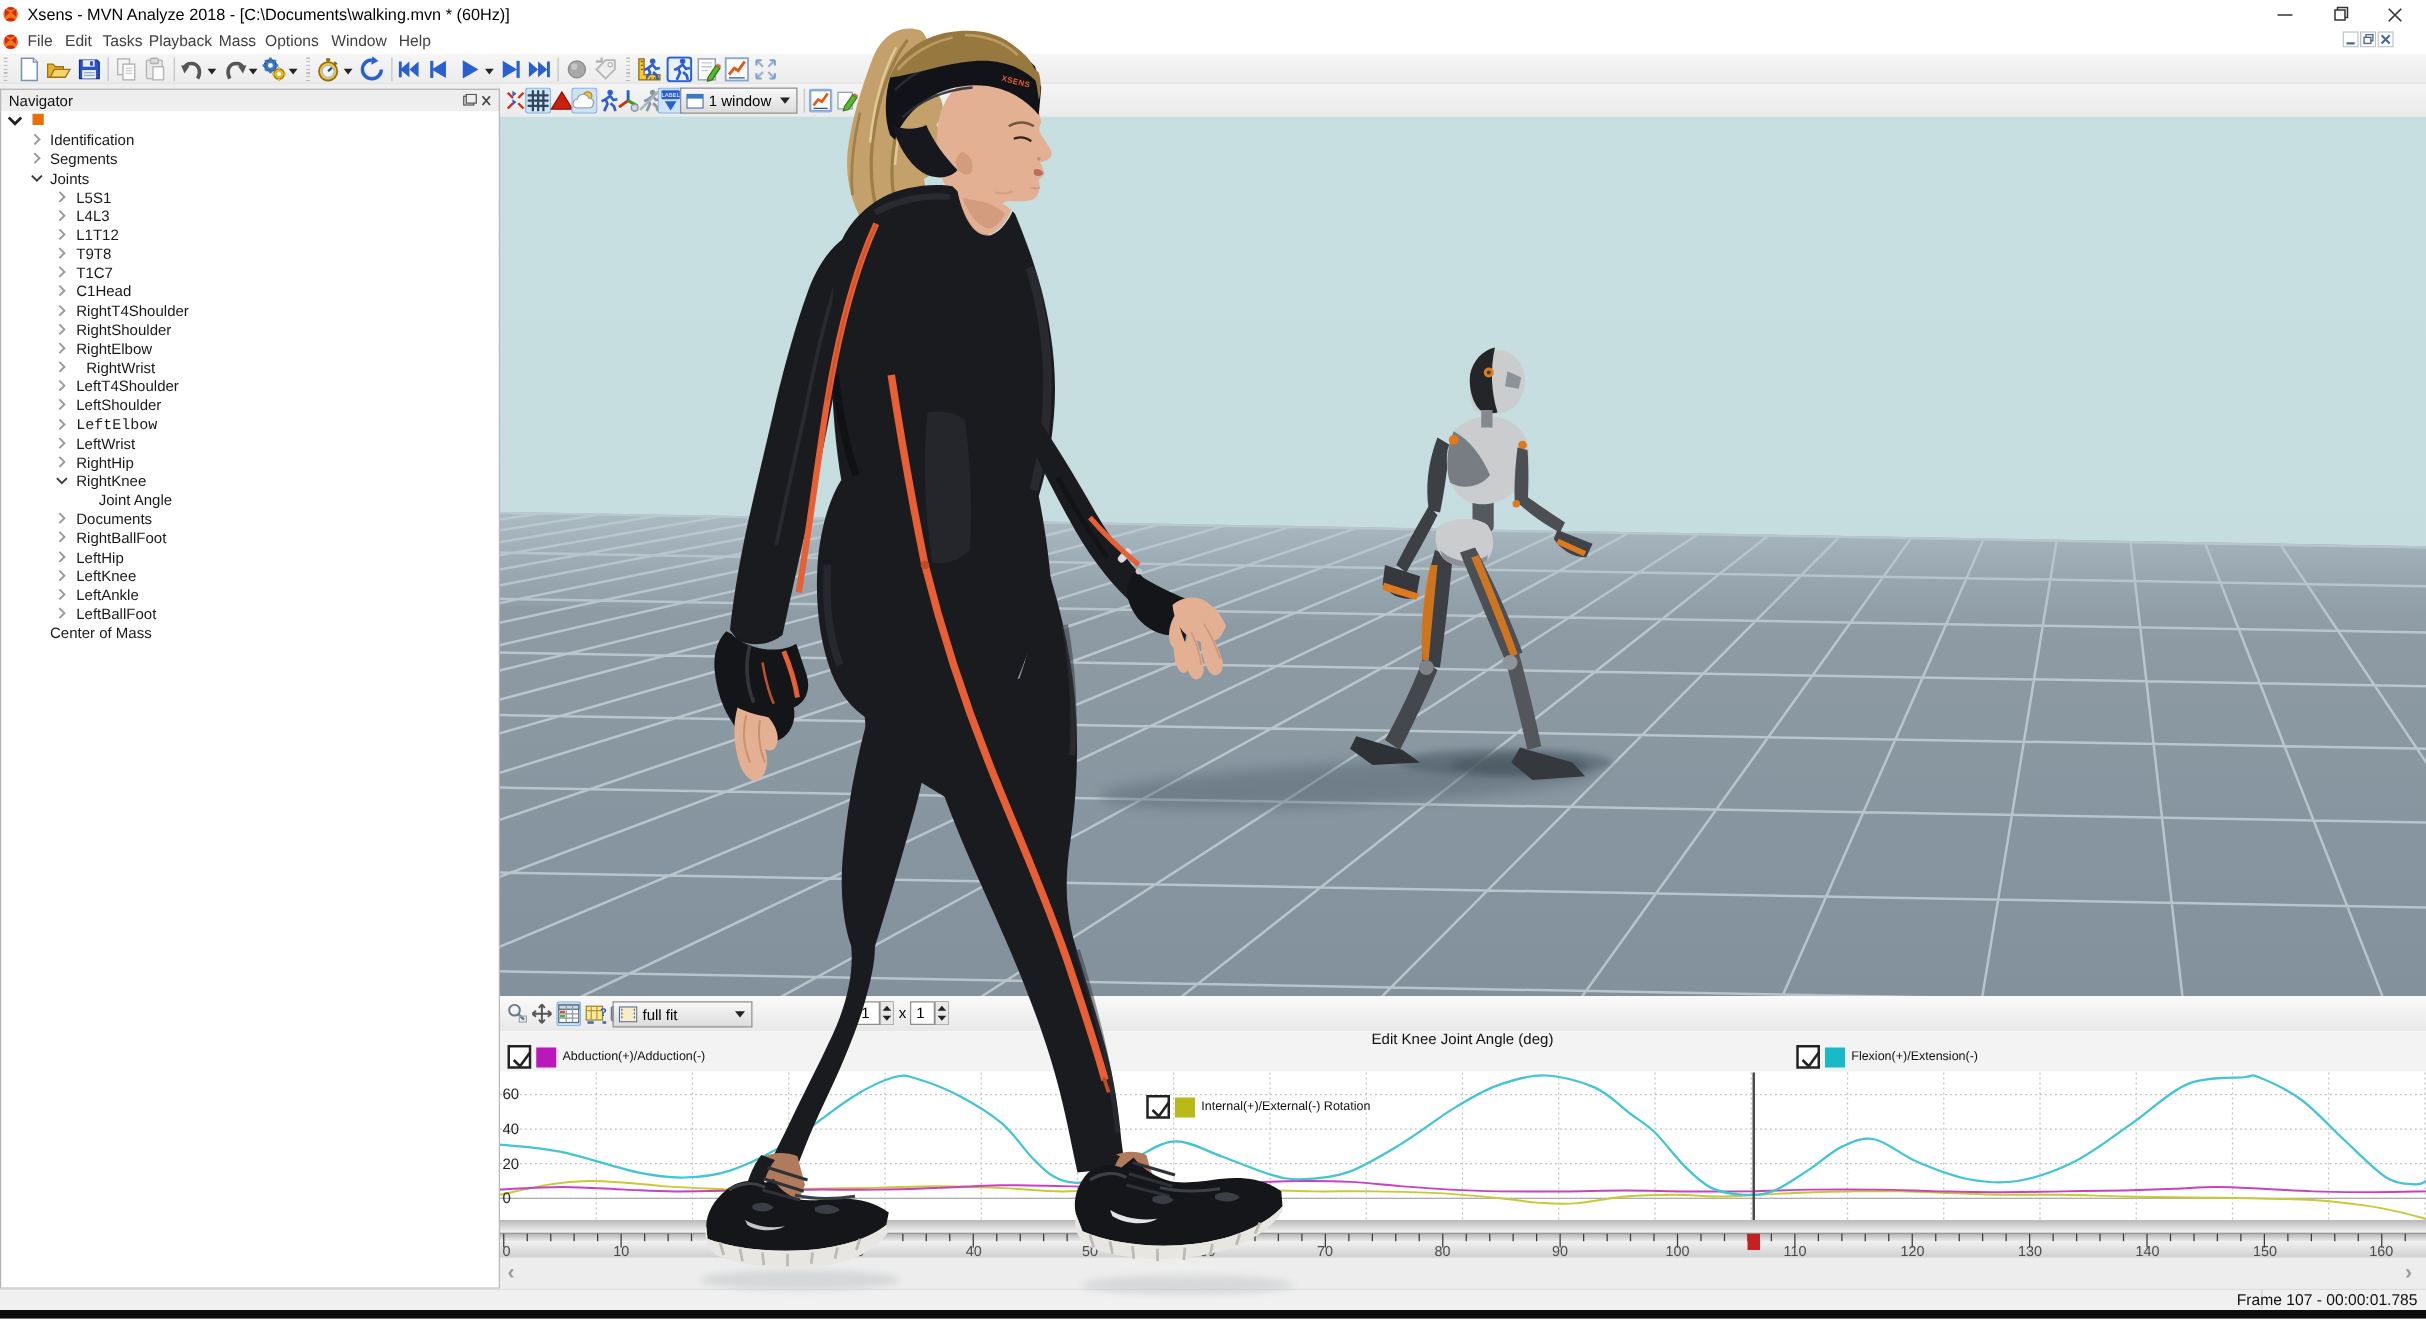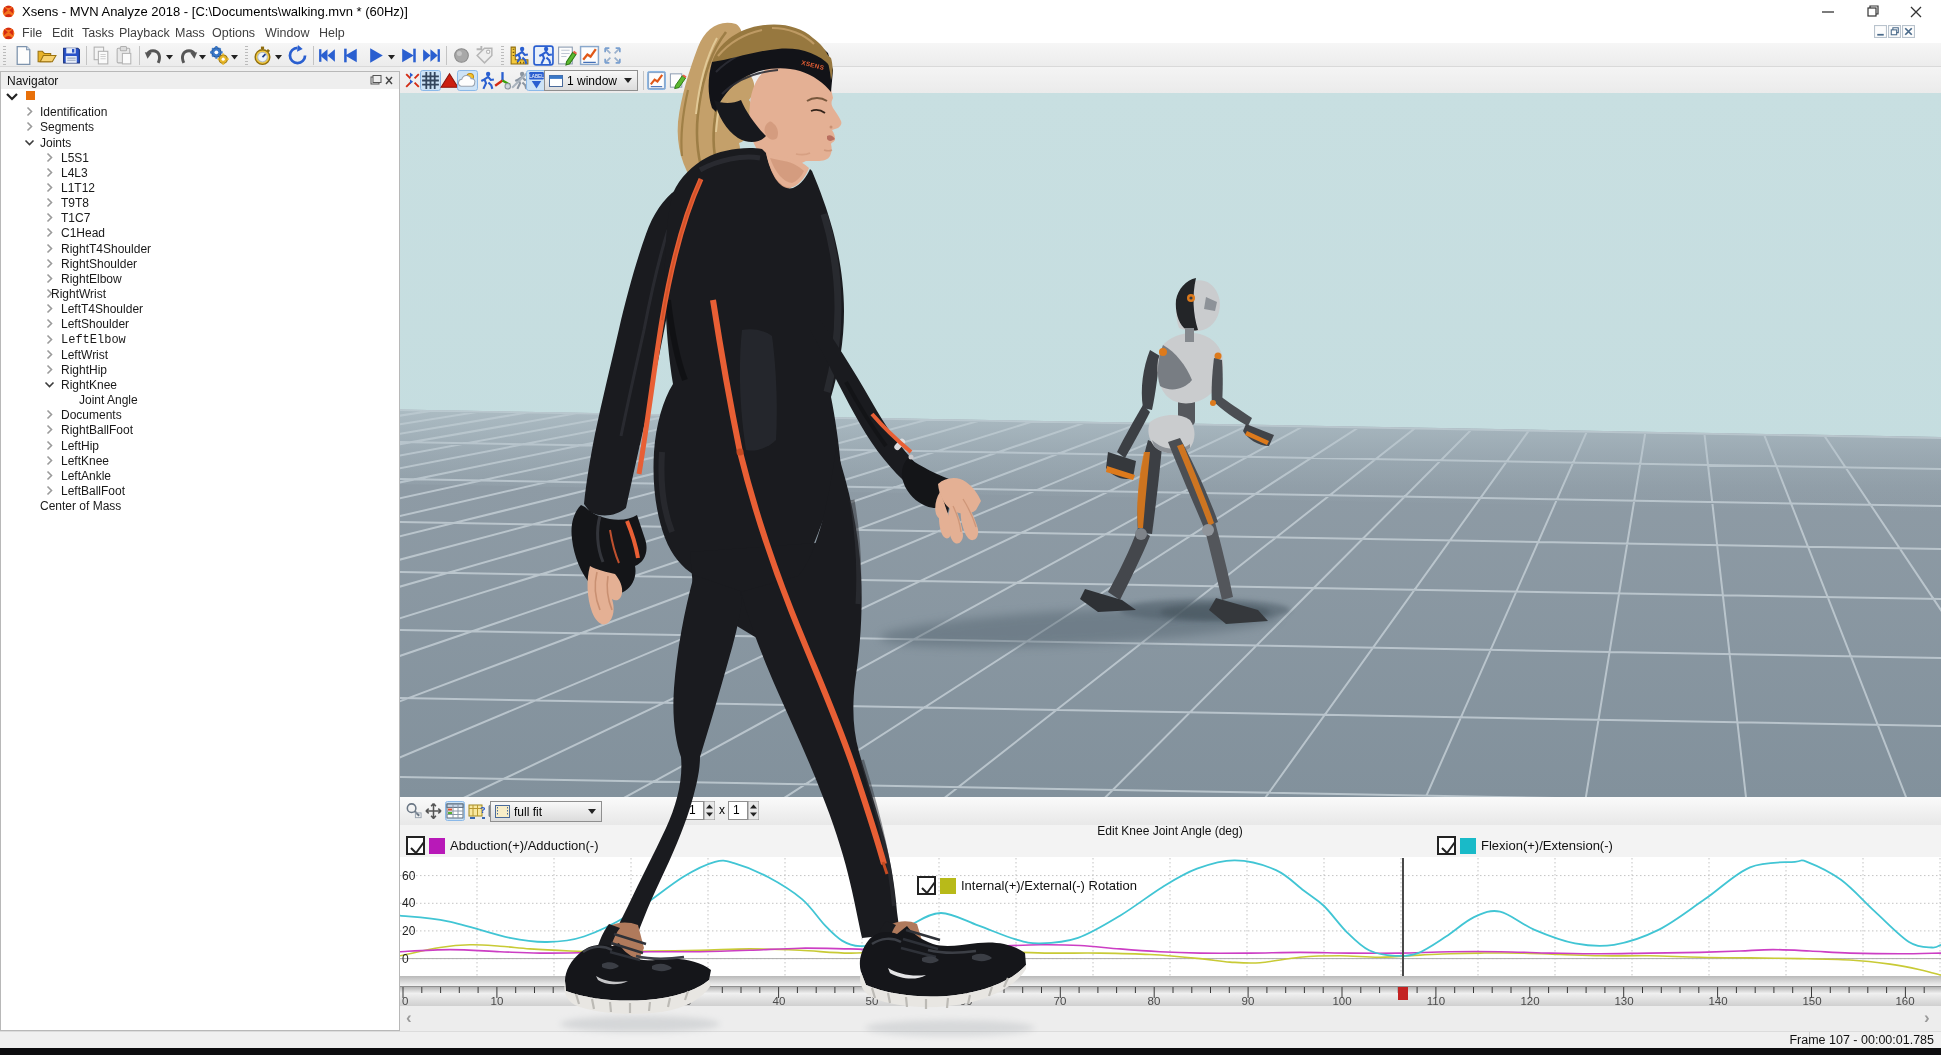--- a/index.html
+++ b/index.html
@@ -15,21 +15,21 @@
 .vsep{position:absolute;width:1px;background:#c4c4c4;}
 .grip{position:absolute;width:3px;background-image:repeating-linear-gradient(#bbb 0 1px,transparent 1px 3px);}
 #navigator{left:0;top:71px;width:400px;height:960px;background:#fff;border:1px solid #b8b8b8;}
 #navtitle{left:0;top:71px;width:400px;height:18px;background:#eeeeee;border:1px solid #b8b8b8;border-bottom:0;font-size:12px;color:#111;padding:2px 0 0 6px;}
 .trow{position:absolute;height:15px;font-size:12px;color:#191919;white-space:nowrap;}
 .combo{position:absolute;background:linear-gradient(#f8f8f8,#dcdcdc);border:1px solid #8f8f8f;font-size:12px;color:#000;display:flex;align-items:center;}
 .carr{position:absolute;right:5px;width:0;height:0;border-left:4px solid transparent;border-right:4px solid transparent;border-top:5px solid #222;}
 #charttb{left:400px;top:797px;width:1541px;height:28px;background:linear-gradient(#fafafa,#e8e8e8);}
 #legendrow{left:400px;top:825px;width:1541px;height:33px;background:#f3f3f3;}
 #charttitle{left:1020px;top:824px;width:300px;text-align:center;font-size:12px;color:#111;}
-.lgd{position:absolute;top:836px;display:flex;align-items:center;font-size:13px;color:#111;}
+.lgd{position:absolute;top:836px;display:flex;align-items:center;font-size:10px;color:#111;}
 .ckb{width:19px;height:19px;background:#fff;border:2px solid #222;display:inline-block;position:relative;margin-right:4px;}
 .ckb svg{position:absolute;left:0px;top:1px;}
 .swatch{width:16px;height:16px;display:inline-block;margin-right:5px;}
 #statusbar{left:0;top:1031px;width:1941px;height:17px;background:#f0f0f0;border-top:1px solid #dcdcdc;}
 #frametext{right:7px;top:1033px;font-size:12.5px;color:#111;}
 #blackstrip{left:0;top:1048px;width:1941px;height:7px;background:#0d0d0f;}
 #scrollrow{left:400px;top:1006px;width:1541px;height:25px;background:#ededed;}
 .scar{position:absolute;font-size:17px;color:#9a9a9a;font-weight:bold;}
 </style></head><body>
 <div id="app">
@@ -356,21 +356,21 @@
       <div class="trow" style="left:0;top:199.9px;width:400px;">
         <span style="position:absolute;left:43px;top:1px;"><svg width="11" height="11" viewBox="0 0 11 11">
             <path d="M3.5 1.5 L7.5 5.5 L3.5 9.5" stroke="#9a9a9a" stroke-width="1.6" fill="none"></path>
           </svg></span>
         <span style="position:absolute;left:60px;top:0;">RightElbow</span>
       </div>
       <div class="trow" style="left:0;top:215.0px;width:400px;">
         <span style="position:absolute;left:43px;top:1px;"><svg width="11" height="11" viewBox="0 0 11 11">
             <path d="M3.5 1.5 L7.5 5.5 L3.5 9.5" stroke="#9a9a9a" stroke-width="1.6" fill="none"></path>
           </svg></span>
-        <span style="position:absolute;left:50px;top:0;text-align:center;">RightWrist</span>
+        <span style="position:absolute;left:68px;top:0;text-align:center;">RightWrist</span>
       </div>
       <div class="trow" style="left:0;top:230.2px;width:400px;">
         <span style="position:absolute;left:43px;top:1px;"><svg width="11" height="11" viewBox="0 0 11 11">
             <path d="M3.5 1.5 L7.5 5.5 L3.5 9.5" stroke="#9a9a9a" stroke-width="1.6" fill="none"></path>
           </svg></span>
         <span style="position:absolute;left:60px;top:0;">LeftT4Shoulder</span>
       </div>
       <div class="trow" style="left:0;top:245.3px;width:400px;">
         <span style="position:absolute;left:43px;top:1px;"><svg width="11" height="11" viewBox="0 0 11 11">
             <path d="M3.5 1.5 L7.5 5.5 L3.5 9.5" stroke="#9a9a9a" stroke-width="1.6" fill="none"></path>

